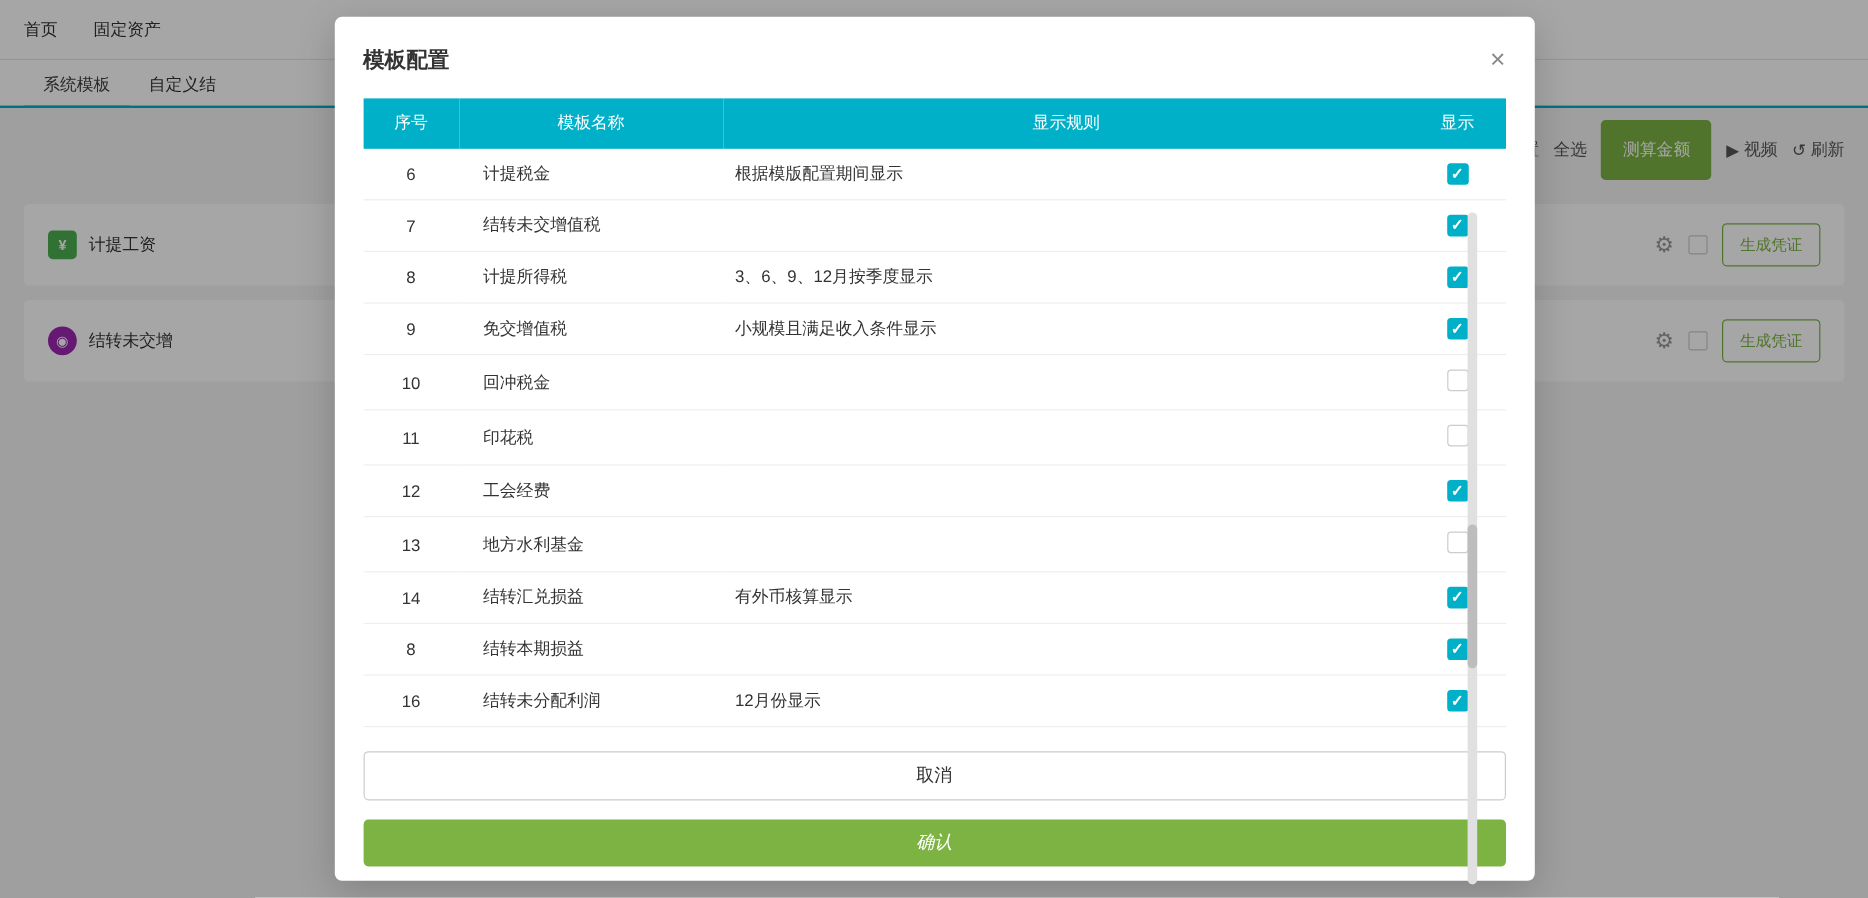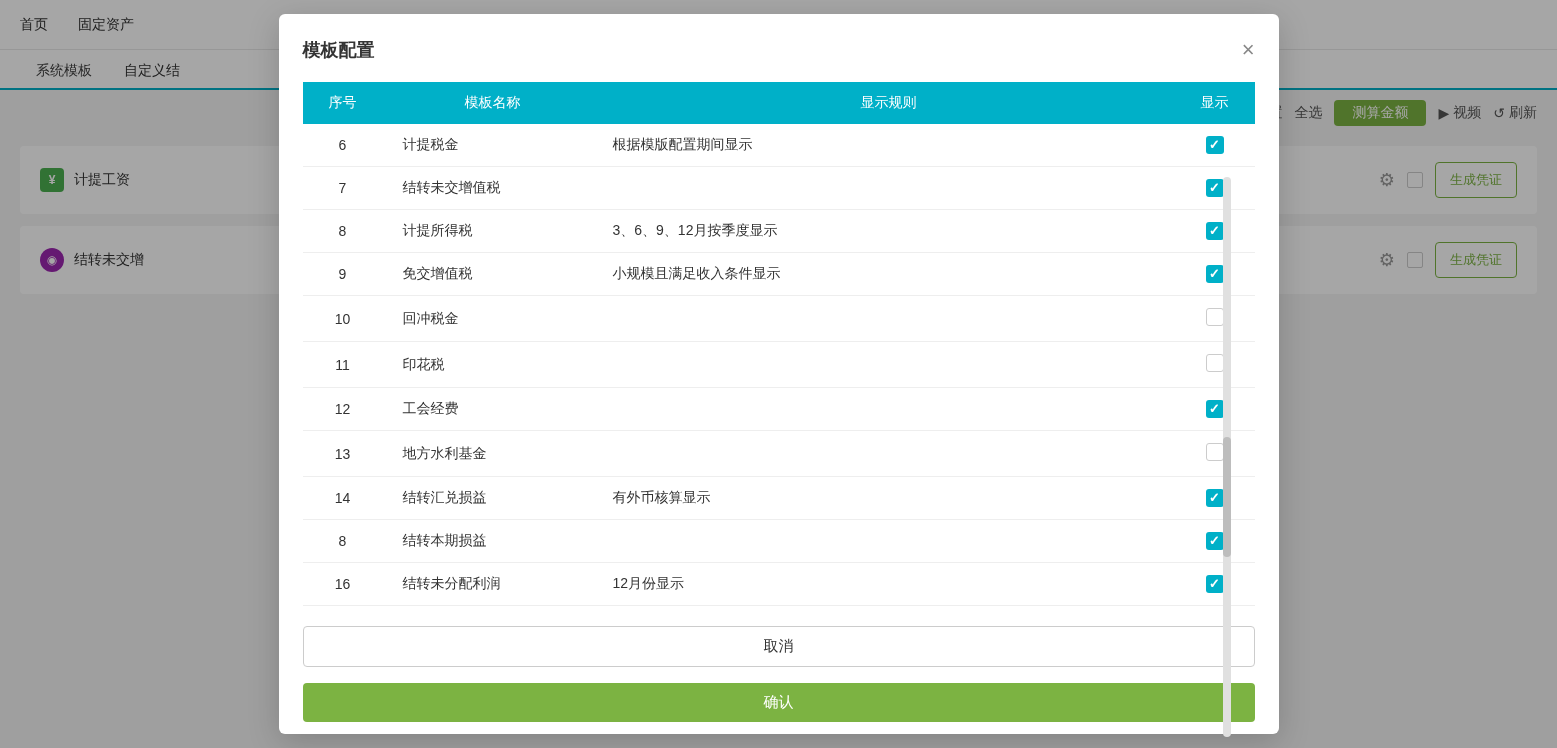--- a/index.html
+++ b/index.html
@@ -63,21 +63,21 @@
       display: flex;
       align-items: center;
       justify-content: flex-end;
       padding: 10px 20px;
       gap: 12px;
     }
     .btn-calc {
       background: #7cb342;
       color: #fff;
       border: none;
-      padding: 4px 18px;
+      padding: 16px 18px;
       border-radius: 4px;
       font-size: 14px;
       cursor: pointer;
     }
     .btn-video, .btn-refresh {
       background: none;
       border: none;
       color: #555;
       font-size: 14px;
       cursor: pointer;
@@ -298,20 +298,21 @@
       cursor: pointer;
     }
     .btn-confirm {
       background: #7cb342;
       border: none;
       color: #fff;
       padding: 10px 36px;
       border-radius: 4px;
       font-size: 15px;
       cursor: pointer;
+      font-style: italic;
     }
   </style>
 </head>
 <body>
 
 <div class="bg-page">
 
   <div class="top-nav">
     <span class="nav-item">首页</span>
     <span class="nav-item">固定资产</span>

